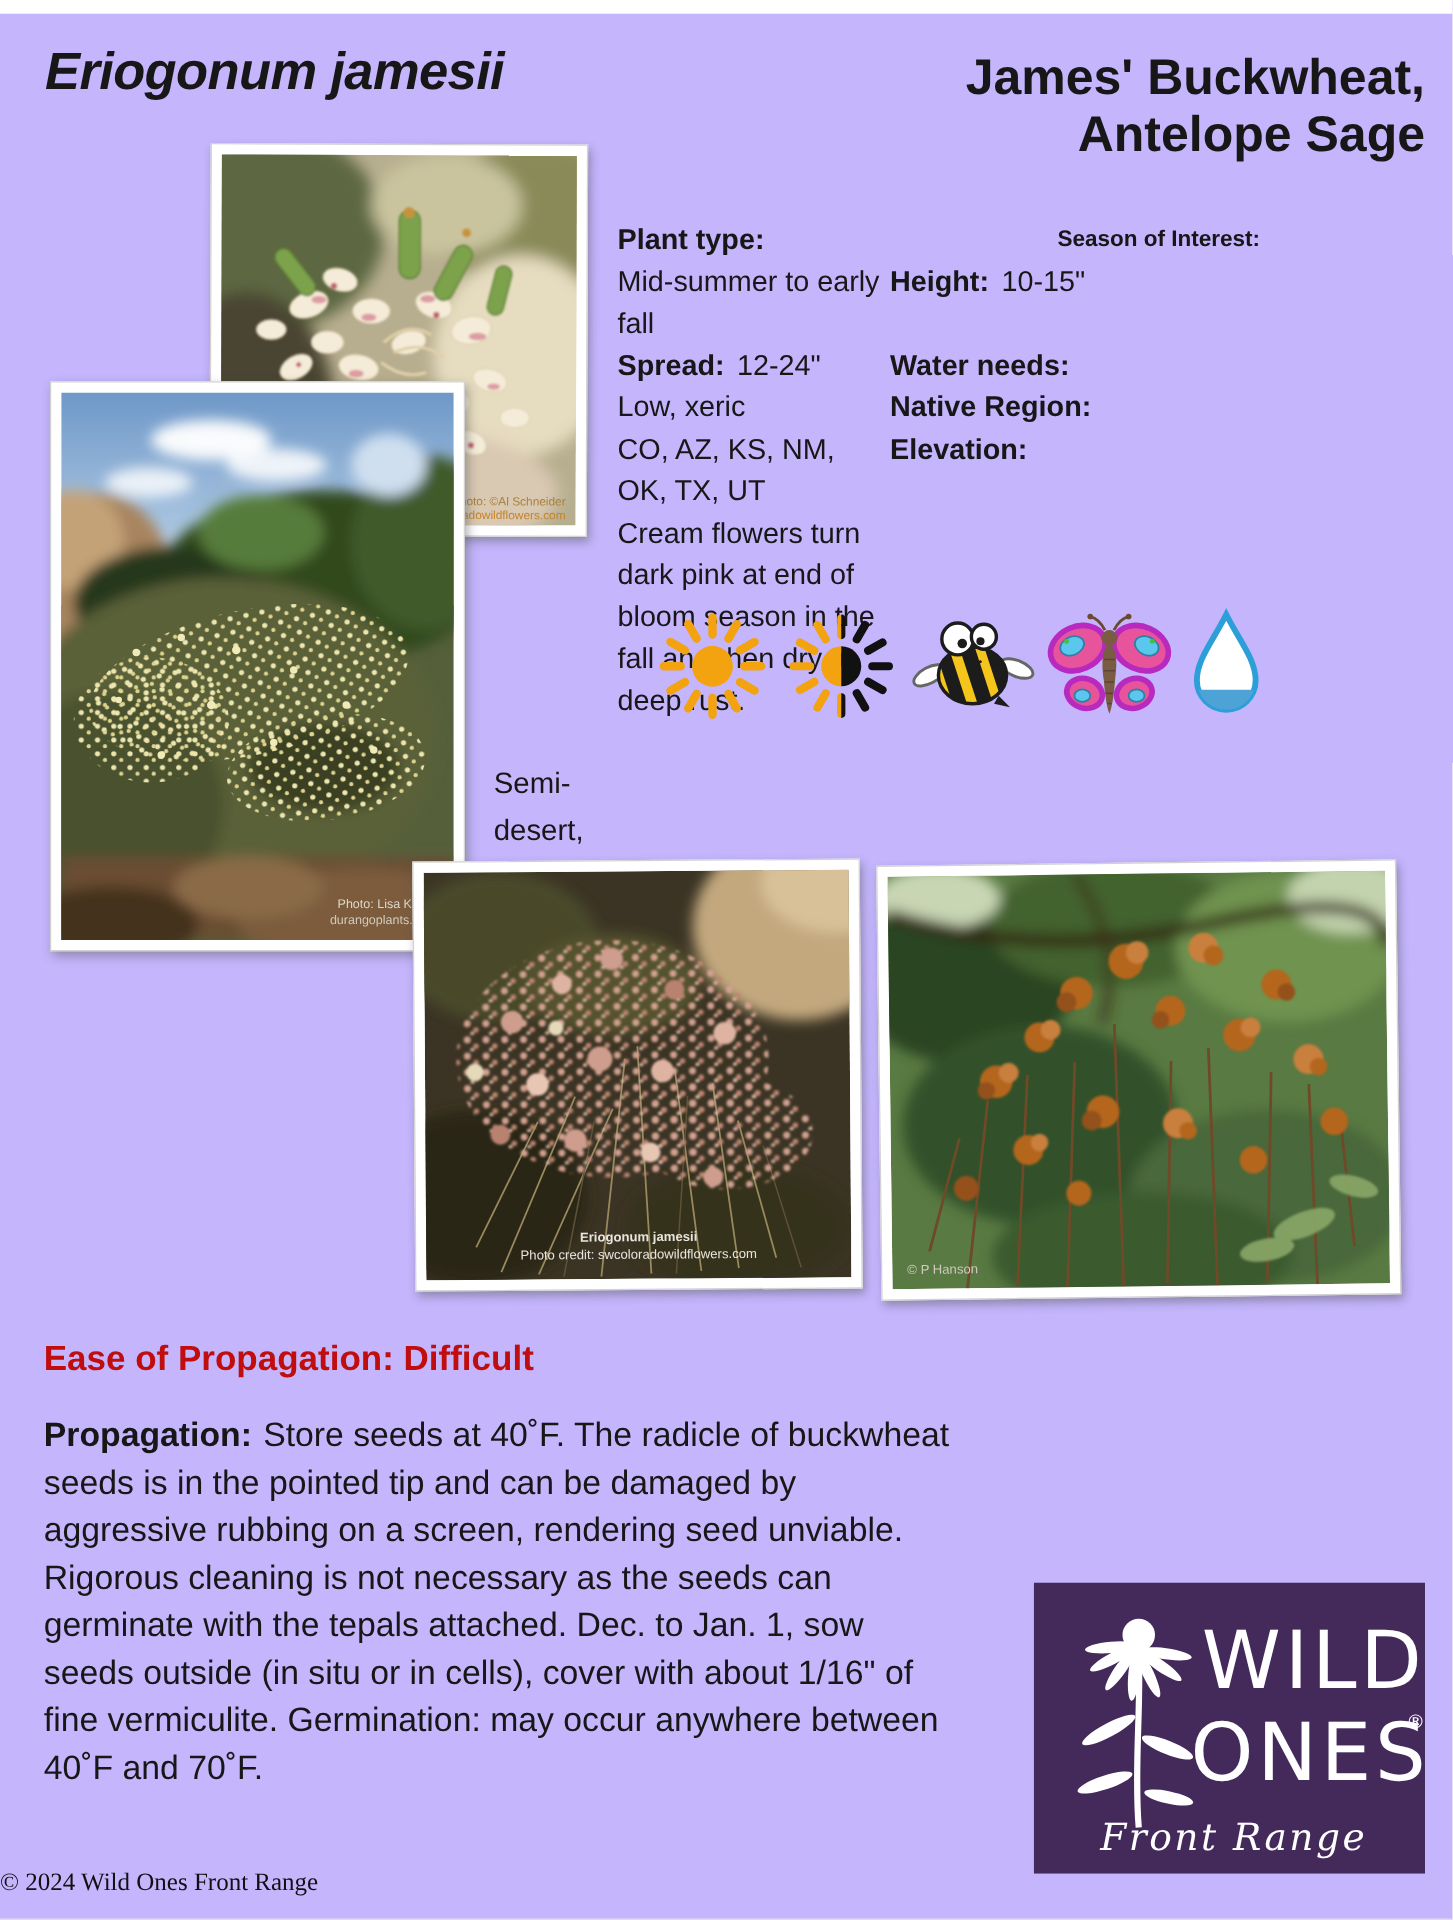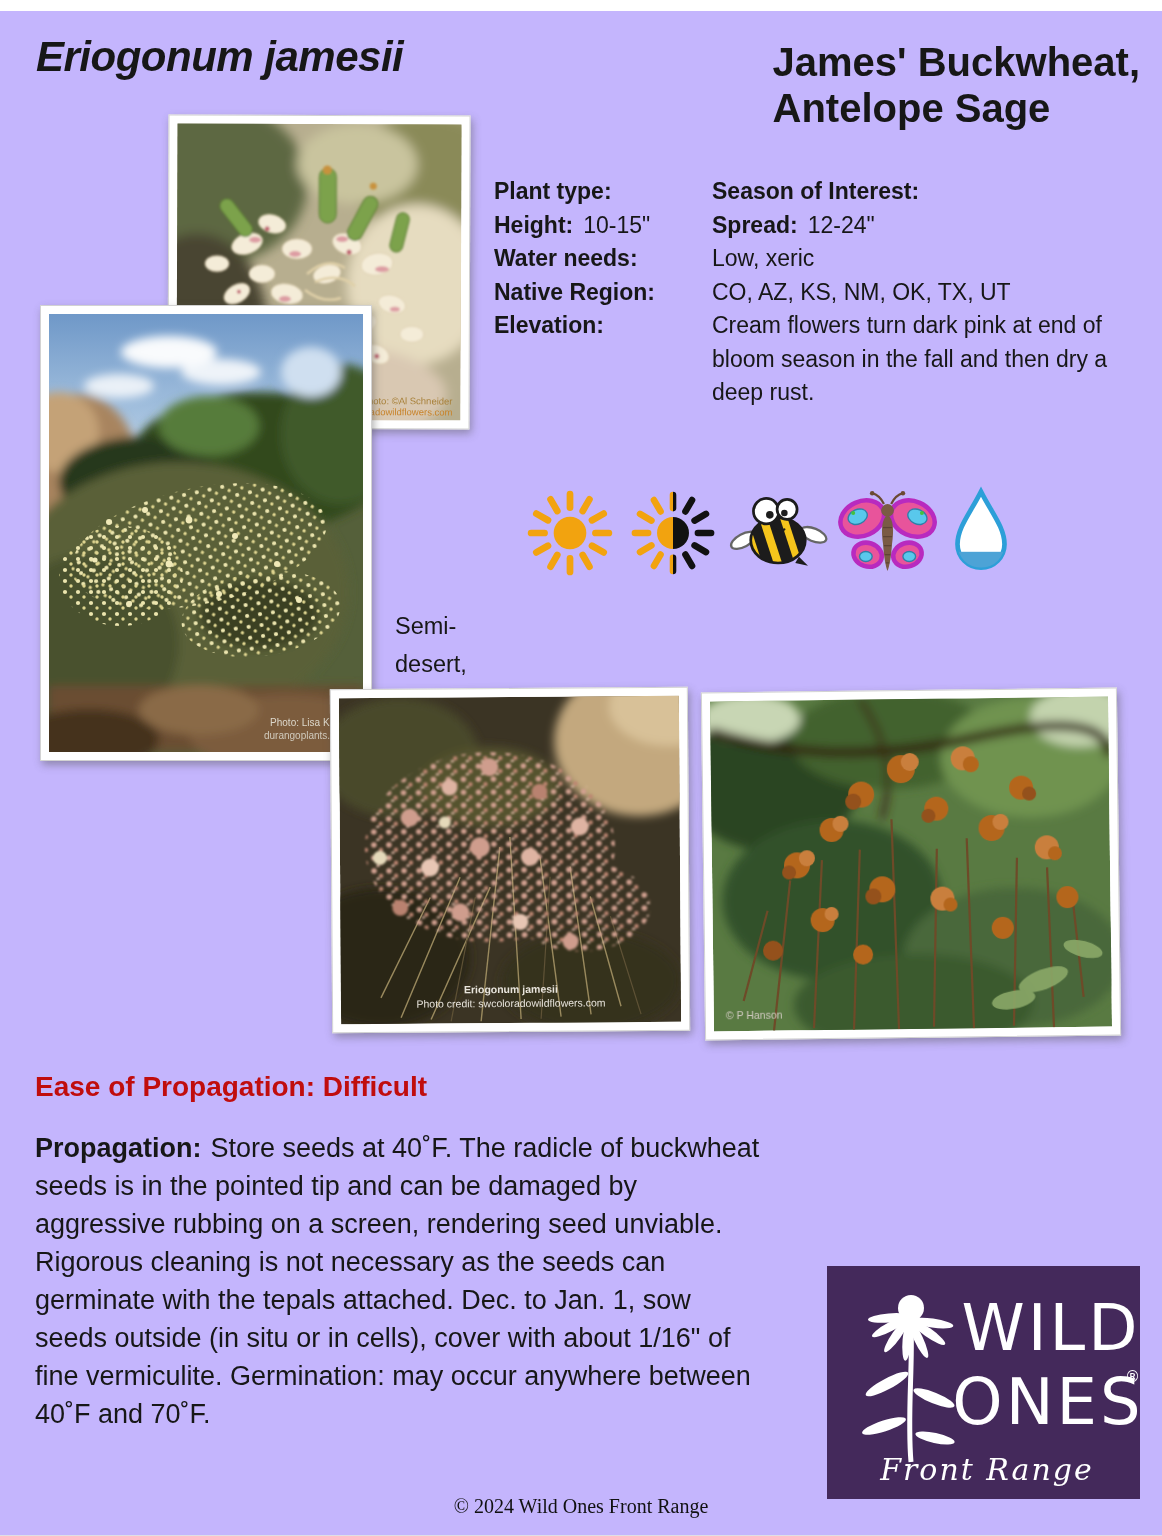--- a/index.html
+++ b/index.html
@@ -2,53 +2,53 @@
 <html><head>
 <meta charset="utf-8">
 <style>
   html,body{margin:0;padding:0;background:#ffffff;}
   .page{position:relative;width:1162px;height:1536px;margin:11px auto;background:#c4b5fd;
         font-family:"Liberation Sans",sans-serif;color:#171717;overflow:hidden;}
 
   .title-sci{position:absolute;left:36px;top:22px;font-size:42px;font-weight:bold;
              font-style:italic;letter-spacing:-0.5px;}
   .title-common{position:absolute;right:22px;top:28px;font-size:40px;font-weight:bold;
-                text-align:left;line-height:46px;}
+                text-align:right;line-height:46px;}
 
   .photo{position:absolute;background:#fff;padding:8px;border:1px solid #d2d2d2;
          box-shadow:2px 4px 8px rgba(80,80,80,.45);}
   .photo svg{display:block;}
   .photo1{left:168px;top:104px;z-index:1;transform:rotate(.2deg);}
   .photo2{left:40px;top:294px;z-index:2;}
   .photo3{left:331px;top:677px;z-index:3;transform:rotate(-.4deg);}
   .photo4{left:703px;top:679px;z-index:3;transform:rotate(-.7deg);}
 
   .details{position:absolute;left:494px;top:164px;width:648px;display:grid;
            grid-template-columns:218px 430px;font-size:23px;line-height:33.5px;}
   .details .lab{font-weight:bold;}
-  .details .lab.sm{font-size:23px;}
+  .details .lab.sm{font-size:18px;text-align:center;}
   .details b{margin-right:10px;}
 
   .icons{position:absolute;left:522px;top:474px;display:flex;align-items:center;gap:8px;}
   .icons svg{display:block;}
 
   .habitat{position:absolute;left:395px;top:596px;display:grid;
            grid-template-columns:118px 585px;font-size:23.5px;line-height:38px;}
   .habitat .lab{font-weight:bold;}
 
   .ease{position:absolute;left:35px;top:1060px;font-size:28px;font-weight:bold;color:#c00d0d;}
 
   .prop{position:absolute;left:35px;top:1118px;width:1105px;font-size:27px;line-height:38px;}
   .prop b{margin-right:9px;}
   .wrap-spacer{float:right;width:380px;height:290px;margin-top:134px;}
 
   .logo{position:absolute;left:827px;top:1255px;width:365px;height:233px;z-index:4;}
   .logo svg{display:block;}
 
-  .copyright{position:absolute;left:0;top:1484px;width:1162px;text-align:center;
+  .copyright{position:absolute;left:0;top:1484px;width:1162px;text-align:left;
              font-family:"Liberation Serif",serif;font-size:20px;color:#111;}
   .bottom-bar{position:absolute;left:0;top:1524px;width:1162px;height:12px;background:#e9e9ed;
               border-top:1px solid #dfdfe5;}
   .cap{font-family:"Liberation Sans",sans-serif;}
 </style>
 </head>
 <body>
 
 <div class="page">
 
@@ -193,20 +193,21 @@
       </g>
       <text class="cap" x="300" y="412" text-anchor="end" font-size="10" fill="#ddd8cc">Photo: Lisa Kiefer</text>
       <text class="cap" x="300" y="425" text-anchor="end" font-size="10" fill="#d0cabc">durangoplants.com</text>
     </svg>
   </div>
 
   <div class="details">
     <div class="lab">Plant type:</div>
 
     <div class="lab sm">Season of Interest:</div>
+    <div>Mid-summer to early fall</div>
 
     <div>
       <b>Height:</b><span>10-15"</span>
     </div>
     <div>
       <b>Spread:</b><span>12-24"</span>
     </div>
 
     <div class="lab">Water needs:</div>
     <div>Low, xeric</div>

